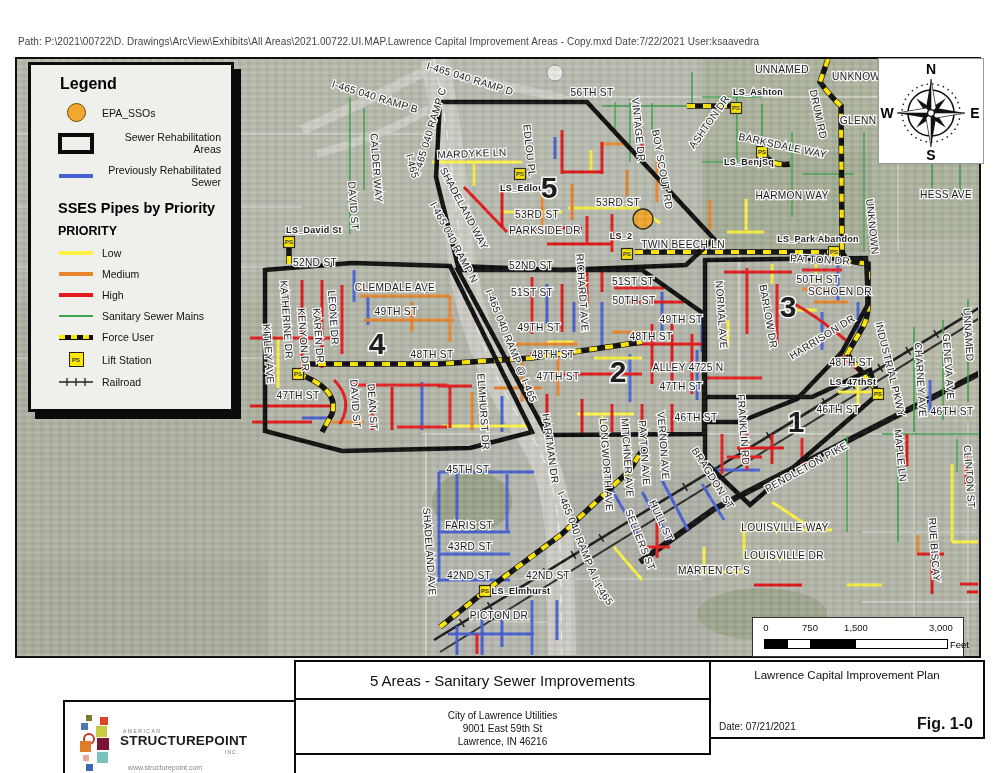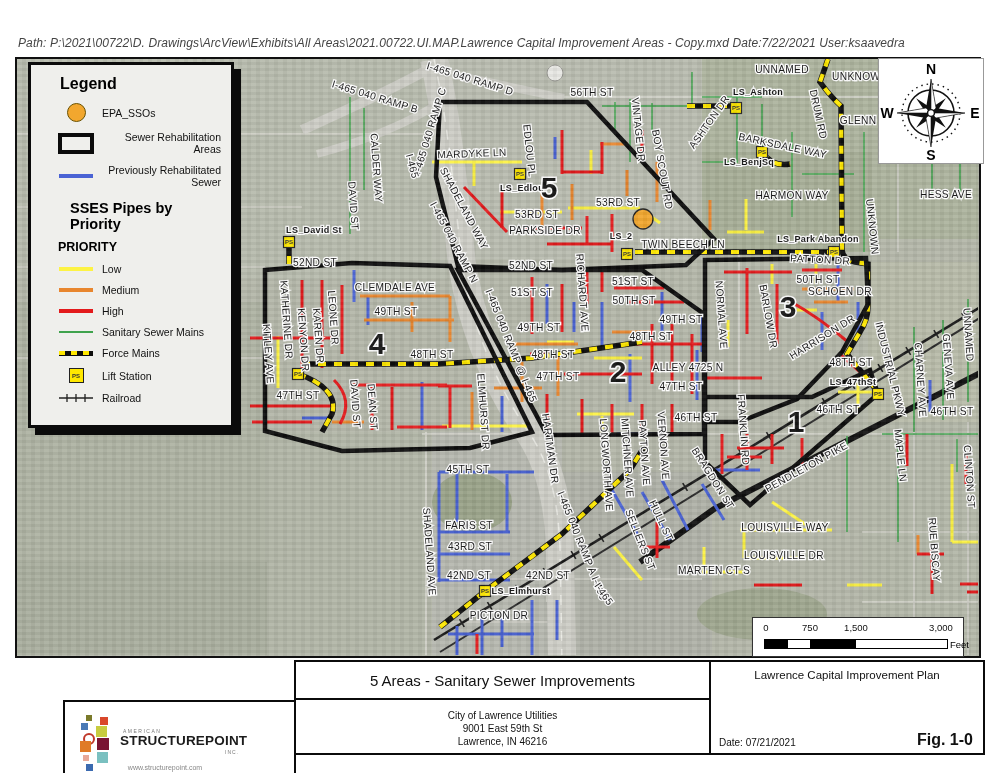--- a/index.html
+++ b/index.html
@@ -1,19 +1,19 @@
 <!DOCTYPE html>
 <html style="--low: #fdf344; --medium: #e8862e; --high: #e31a1c; --blue: #4a63d4; --green: #3fa34d; --sso: #f2a72e; --fmy: #ffe800;"><head>
 <meta charset="utf-8">
 <style>
   html,body{margin:0;padding:0;background:#fff;}
   body{width:1000px;height:773px;position:relative;font-family:"Liberation Sans",sans-serif;overflow:hidden;}
   .abs{position:absolute;}
   
-  #path-text{left:18px;top:36px;font-size:12px;color:#444;letter-spacing:.1px;font-style:italic;}
+  #path-text{left:18px;top:36px;font-size:10px;color:#444;letter-spacing:.1px;}
   
   #map-frame{left:15px;top:57px;width:966px;height:601px;border:2.5px solid #101010;box-sizing:border-box;background:#b4b7a9;overflow:hidden;}
   #map-frame .texture{position:absolute;inset:0;background:repeating-linear-gradient(0deg,rgba(255,255,255,.04) 0 3px,rgba(0,0,0,.035) 3px 6px),repeating-linear-gradient(90deg,rgba(255,255,255,.03) 0 5px,rgba(0,0,0,.03) 5px 9px);pointer-events:none;}
   svg text{font-family:"Liberation Sans",sans-serif;}
   .lbl{font-size:10.2px;fill:#161616;stroke:#ffffff;stroke-width:2.6px;paint-order:stroke;font-weight:400;letter-spacing:.3px;}
   .lbl.ls{font-size:9px;font-weight:700;}
   .lbl.area{font-size:30px;font-weight:700;stroke-width:3.2px;letter-spacing:0;}
   .pg{stroke:var(--green);stroke-width:1.5;fill:none;}
   .pb{stroke:var(--blue);stroke-width:3;fill:none;}
   .py{stroke:var(--low);stroke-width:3;fill:none;}
@@ -27,42 +27,42 @@
   .rail{stroke:#1a1a1a;stroke-width:2.6;fill:none;}
   .pike{stroke:#111;stroke-width:6;fill:none;}
   .ls-sq{fill:var(--fmy);stroke:#222;stroke-width:1.2;}
   .ls-sq-t{font-size:6px;font-weight:700;fill:#333;}
   
   #legend{left:28px;top:62px;width:206px;background:#efefec;border:3.5px solid #0b0b0b;box-shadow:7px 7px 0 #0b0b0b;padding:8px 10px 12px 27px;box-sizing:border-box;}
   #legend h2{margin:2px 0 10px 2px;font-size:16px;}
   .leg-row{display:flex;align-items:center;margin:9px 0;}
   .leg-sw{width:36px;display:flex;justify-content:center;align-items:center;flex:0 0 36px;margin-right:8px;}
   .leg-lab{font-size:10.5px;color:#111;text-align:right;}
-  .leg-head{font-size:14.5px;font-weight:700;margin:12px 0 4px 12px;}
+  .leg-head{font-size:14.5px;font-weight:700;margin:12px 0 4px 0;}
   .leg-subhead{font-size:12.5px;font-weight:700;margin:8px 0 2px 0;}
   .sw-sso{width:17px;height:17px;border-radius:50%;background:var(--sso);border:1.5px solid #6b5200;}
   .sw-area{width:28px;height:13px;border:4px solid #0b0b0b;background:#efefec;}
   .sw-line{width:34px;height:3.5px;}
   .sw-green{height:2px;}
   .sw-force{width:34px;height:5px;background:#0d0d0d;position:relative;}
   .sw-force:before{content:"";position:absolute;inset:.5px 0;background:repeating-linear-gradient(90deg,var(--fmy) 0 6px,transparent 6px 12px);}
   .sw-ps{width:13px;height:13px;background:var(--fmy);border:1.2px solid #222;font-size:6px;font-weight:700;display:flex;align-items:center;justify-content:center;color:#333;}
   
   #compass{left:878px;top:58px;width:104px;height:104px;background:#fff;border:1px solid #999;}
   
   #scalebar{left:752px;top:617px;width:212px;height:40px;background:#fff;border:1.2px solid #333;box-sizing:border-box;}
   #scalebar .tick{position:absolute;top:4px;font-size:9.5px;color:#111;transform:translateX(-50%);}
   #sb-bar{position:absolute;left:11px;top:21px;width:182px;height:8px;border:1.2px solid #000;display:flex;box-sizing:content-box;}
   #sb-bar span{height:100%;}
   #sb-unit{position:absolute;left:197px;top:21px;font-size:9.5px;}
   
   .tb{border:2px solid #0b0b0b;box-sizing:border-box;background:#fff;}
   #tb-logo{left:63px;top:660px;width:233px;height:95px;margin-top:40px;}
   #tb-center{left:294px;top:660px;width:417px;height:95px;}
-  #tb-right{left:709px;top:660px;width:276px;height:95px;}
+  #tb-right{left:709px;top:660px;width:276px;height:79px;}
   #tb-title{border-bottom:2px solid #0b0b0b;height:36px;display:flex;align-items:center;justify-content:center;font-size:15px;color:#111;}
   #tb-addr{height:57px;display:flex;flex-direction:column;align-items:center;justify-content:center;font-size:10px;line-height:13px;color:#111;}
   #tb-plan{position:absolute;top:7px;width:100%;text-align:center;font-size:11.5px;color:#111;}
   #tb-date{position:absolute;left:8px;bottom:5px;font-size:10px;color:#111;}
   #tb-fig{position:absolute;right:10px;bottom:4px;font-size:16px;font-weight:700;color:#111;}
   
   .lg-sq{position:absolute;}
   #lg-american{position:absolute;left:58px;top:26px;font-size:5px;letter-spacing:1.5px;color:#777;}
   #lg-name{position:absolute;left:55px;top:31px;font-size:13.5px;font-weight:700;color:#1c1c1c;letter-spacing:.2px;}
   #lg-inc{position:absolute;left:160px;top:47px;font-size:5px;letter-spacing:1px;color:#777;}
@@ -543,21 +543,21 @@
       <div class="leg-row">
         <span class="leg-sw">
           <span class="sw-line sw-green" style="background:var(--green)"></span>
         </span>
         <span class="leg-lab">Sanitary Sewer Mains</span>
       </div>
       <div class="leg-row">
         <span class="leg-sw">
           <span class="sw-force"></span>
         </span>
-        <span class="leg-lab">Force Mains</span>
+        <span class="leg-lab">Force User</span>
       </div>
       <div class="leg-row">
         <span class="leg-sw">
           <span class="sw-ps">PS</span>
         </span>
         <span class="leg-lab">Lift Station</span>
       </div>
       <div class="leg-row">
         <span class="leg-sw">
           <svg width="34" height="12">

